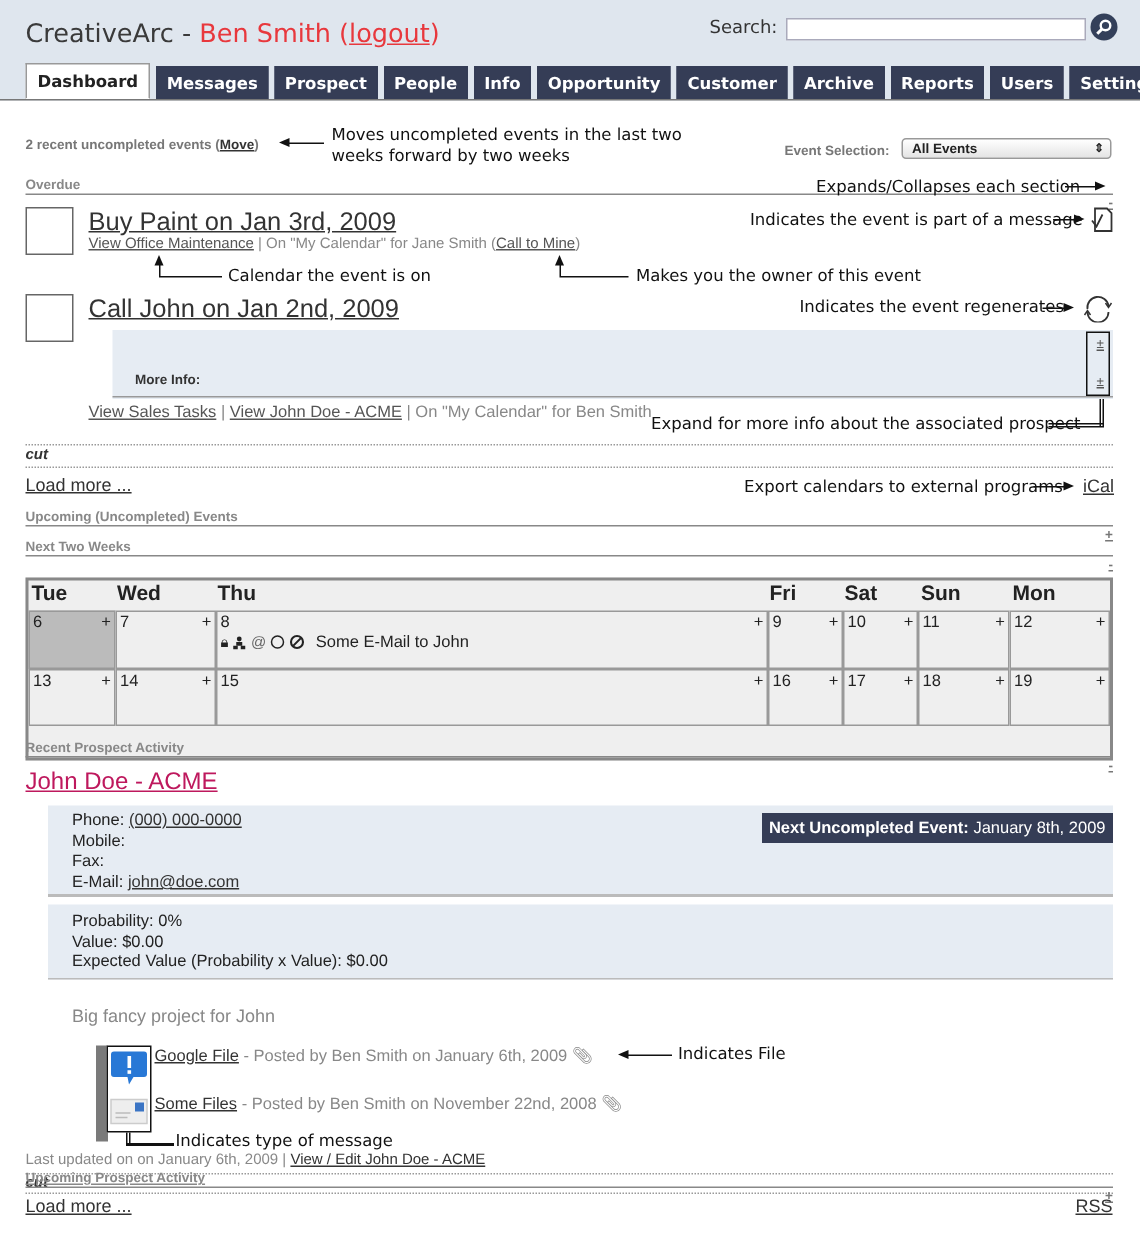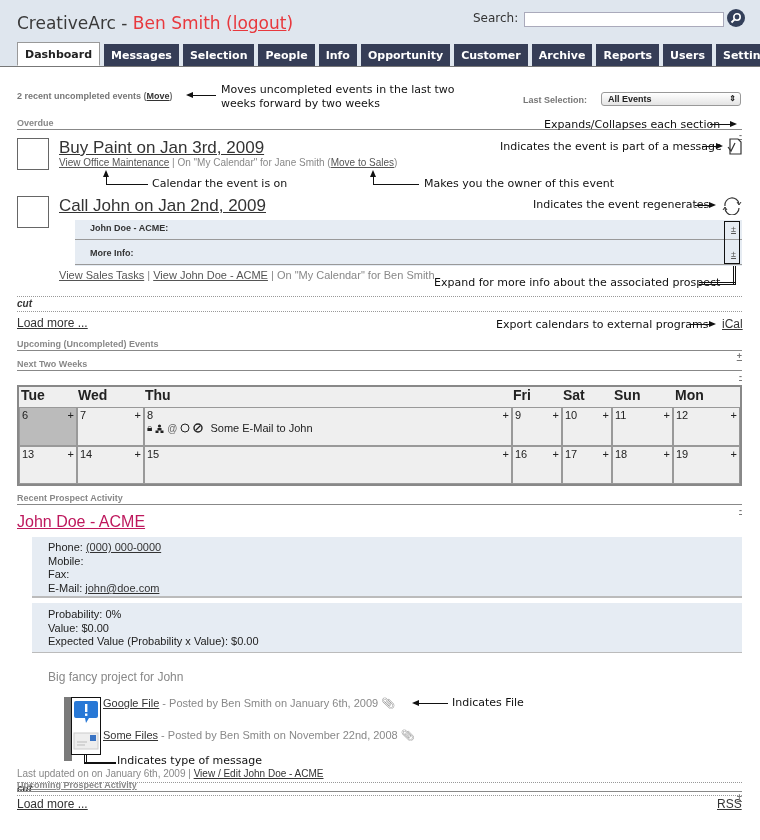--- a/index.html
+++ b/index.html
@@ -36,21 +36,21 @@
   .event-meta a { color: #555; }
 
   .info-box { position: absolute; left: 75px; width: 667px; background: #e6ecf3; }
   .info-row { position: absolute; left: 0; width: 100%; border-bottom: 1px solid #999; font-size: 9px; font-weight: bold; color: #333; padding-left: 15px; }
   .plusminus { position: absolute; right: 6px; font-size: 9px; color: #555; text-decoration: underline; }
 
   .dotted { position: absolute; left: 17px; width: 725px; border-top: 1px dotted #999; }
   .cut { position: absolute; left: 17px; font-size: 10px; font-style: italic; font-weight: bold; color: #333; }
   .load-more { position: absolute; left: 17px; font-size: 12px; color: #333; text-decoration: underline; }
 
-  .calendar { position: absolute; left: 17px; top: 385px; width: 725px; height: 101px; border: 2px solid #888; background: #efefef; }
+  .calendar { position: absolute; left: 17px; top: 385px; width: 725px; height: 122px; border: 2px solid #888; background: #efefef; }
   .cal-head { position: absolute; top: 0; font-size: 14px; font-weight: bold; color: #222; }
   .cal-cell { position: absolute; border: 1px solid #999; background: #efefef; }
   .cal-cell.today { background: #bbb; }
   .cal-day { position: absolute; left: 2px; top: 1px; font-size: 11px; color: #222; }
   .cal-plus { position: absolute; right: 2px; top: 1px; font-size: 11px; color: #222; }
   .cal-event { position: absolute; left: 2px; top: 14px; font-size: 11px; color: #222; white-space: nowrap; display: flex; align-items: center; gap: 3px; }
 
   .prospect-name { position: absolute; left: 17px; top: 513px; font-size: 16px; color: #be185d; text-decoration: underline; }
   .contact-box { position: absolute; left: 32px; top: 537px; width: 710px; height: 61px; background: #e6ecf3; border-bottom: 2px solid #bbb; }
   .contact-line { position: absolute; left: 16px; font-size: 11px; color: #222; }
@@ -73,21 +73,21 @@
   <input class="search-input" value="" style="">
   <div class="search-btn">
     <svg width="12" height="12" viewBox="0 0 12 12">
         <circle cx="7" cy="5" r="3.2" stroke="#fff" stroke-width="1.6" fill="none"></circle>
         <line x1="4.6" y1="7.4" x2="1.5" y2="10.5" stroke="#fff" stroke-width="2"></line>
       </svg>
   </div>
   <div class="tabs">
     <div class="tab active">Dashboard</div>
     <div class="tab">Messages</div>
-    <div class="tab">Selection</div>
+    <div class="tab">Prospect</div>
     <div class="tab">People</div>
     <div class="tab">Info</div>
     <div class="tab">Opportunity</div>
     <div class="tab">Customer</div>
     <div class="tab">Archive</div>
     <div class="tab">Reports</div>
     <div class="tab">Users</div>
     <div class="tab">Settings</div>
 
   </div>
@@ -95,38 +95,38 @@
 </div>
 
 <div class="abs small-gray" style="left:17px; top:91px;">
   <span>2 recent uncompleted events (</span><a style="color:#333">Move</a><span>)</span>
 </div>
 <div class="arrowhead-l" style="left:186px; top:92px;"></div>
 <div class="arrow-line" style="left:192px; top:95px; width:24px;"></div>
 <div class="annot" style="left:221px; top:83px;">Moves uncompleted events in the last two</div>
 <div class="annot" style="left:221px; top:97px;">weeks forward by two weeks</div>
 
-<div class="abs small-gray" style="left:523px; top:95px;">Last Selection:</div>
+<div class="abs small-gray" style="left:523px; top:95px;">Event Selection:</div>
 <div class="abs" style="left:601px; top:92px; width:140px; height:14px; border:1px solid #999; border-radius:3px; background:linear-gradient(#fff,#e4e4e4); font-size:9px; font-weight:bold; padding-left:6px; line-height:12px; color:#222;">
   <span>All Events</span>
   <span style="position:absolute; right:4px; top:0; font-size:8px;">⇕</span>
 </div>
 
 <div class="section-head" style="top:118px;">
   <span>Overdue</span>
   <a class="section-toggle" style="bottom:-11px;">-</a>
 </div>
 <div class="annot" style="left:544px; top:118px;">Expands/Collapses each section</div>
 <div class="arrow-line" style="left:710px; top:124px; width:22px;"></div>
 <div class="arrowhead-r" style="left:730px; top:121px;"></div>
 
 <div class="checkbox" style="left:17px; top:138px;"></div>
 <a class="event-title" style="left:59px; top:138px;">Buy Paint on Jan 3rd, 2009</a>
 <div class="event-meta" style="left:59px; top:157px;">
-  <a>View Office Maintenance</a><span> | On "My Calendar" for Jane Smith (</span><a>Move to Sales</a><span>)</span>
+  <a>View Office Maintenance</a><span> | On "My Calendar" for Jane Smith (</span><a>Call to Mine</a><span>)</span>
 </div>
 <div class="annot" style="left:500px; top:140px;">Indicates the event is part of a message</div>
 <div class="arrow-line" style="left:702px; top:146px; width:16px;"></div>
 <div class="arrowhead-r" style="left:716px; top:143px;"></div>
 <svg class="abs" style="left:727px; top:138px;" width="16" height="18" viewBox="0 0 16 18">
     <path d="M3 1 H11 L14 4 V16 H3 Z" fill="none" stroke="#333" stroke-width="1.2"></path>
     <path d="M1 9 L4 13 L8 5" fill="none" stroke="#333" stroke-width="1.2"></path>
   </svg>
 
 <div class="arrowhead-u" style="left:103px; top:170px;"></div>
@@ -144,23 +144,20 @@
 <div class="arrow-line" style="left:695px; top:205px; width:16px;"></div>
 <div class="arrowhead-r" style="left:709px; top:202px;"></div>
 <svg class="abs" style="left:722px; top:197px;" width="20" height="18" viewBox="0 0 20 18">
     <path d="M3 9 A7 7 0 0 1 17 7" fill="none" stroke="#333" stroke-width="1.2"></path>
     <path d="M17 11 A7 7 0 0 1 3 11" fill="none" stroke="#333" stroke-width="1.2"></path>
     <path d="M15 5 L17 8 L19 5" fill="none" stroke="#333" stroke-width="1"></path>
     <path d="M1 13 L3 10 L5 13" fill="none" stroke="#333" stroke-width="1"></path>
   </svg>
 
 <div class="info-box" style="top:220px; height:46px;">
-  <div class="info-row" style="top:3px; height:17px;">
-    <span>John Doe - ACME:</span>
-  </div>
   <div class="info-row" style="top:28px; height:17px;">
     <span>More Info:</span>
   </div>
   <div class="abs" style="right:2px; top:1px; width:16px; height:43px; border:1px solid #111;"></div>
   <a class="plusminus" style="top:4px;">±</a>
   <a class="plusminus" style="top:29px;">±</a>
 </div>
 <div class="vline" style="left:733px; top:266px; height:18px; width:3px; border-left:1px solid #111; border-right:1px solid #111; background:transparent;"></div>
 <div class="abs" style="left:699px; top:282px; width:37px; height:3px; border-top:1px solid #111; border-bottom:1px solid #111;"></div>
 <div class="annot" style="left:434px; top:276px;">Expand for more info about the associated prospect</div>
@@ -277,20 +274,21 @@
   <span>Recent Prospect Activity</span>
   <a class="section-toggle" style="bottom:-11px;">-</a>
 </div>
 <a class="prospect-name">John Doe - ACME</a>
 
 <div class="contact-box">
   <div class="contact-line" style="top:4px;"><span>Phone: </span><a>(000) 000-0000</a></div>
   <div class="contact-line" style="top:18px;">Mobile:</div>
   <div class="contact-line" style="top:31px;">Fax:</div>
   <div class="contact-line" style="top:45px;"><span>E-Mail: </span><a>john@doe.com</a></div>
+  <div class="next-event"><b>Next Uncompleted Event:</b><span> January 8th, 2009</span></div>
 </div>
 
 <div class="value-box">
   <div class="contact-line" style="top:5px;">Probability: 0%</div>
   <div class="contact-line" style="top:19px;">Value: $0.00</div>
   <div class="contact-line" style="top:32px;">Expected Value (Probability x Value): $0.00</div>
 </div>
 
 <div class="abs" style="left:48px; top:670px; font-size:12px; color:#888;">Big fancy project for John</div>
 

